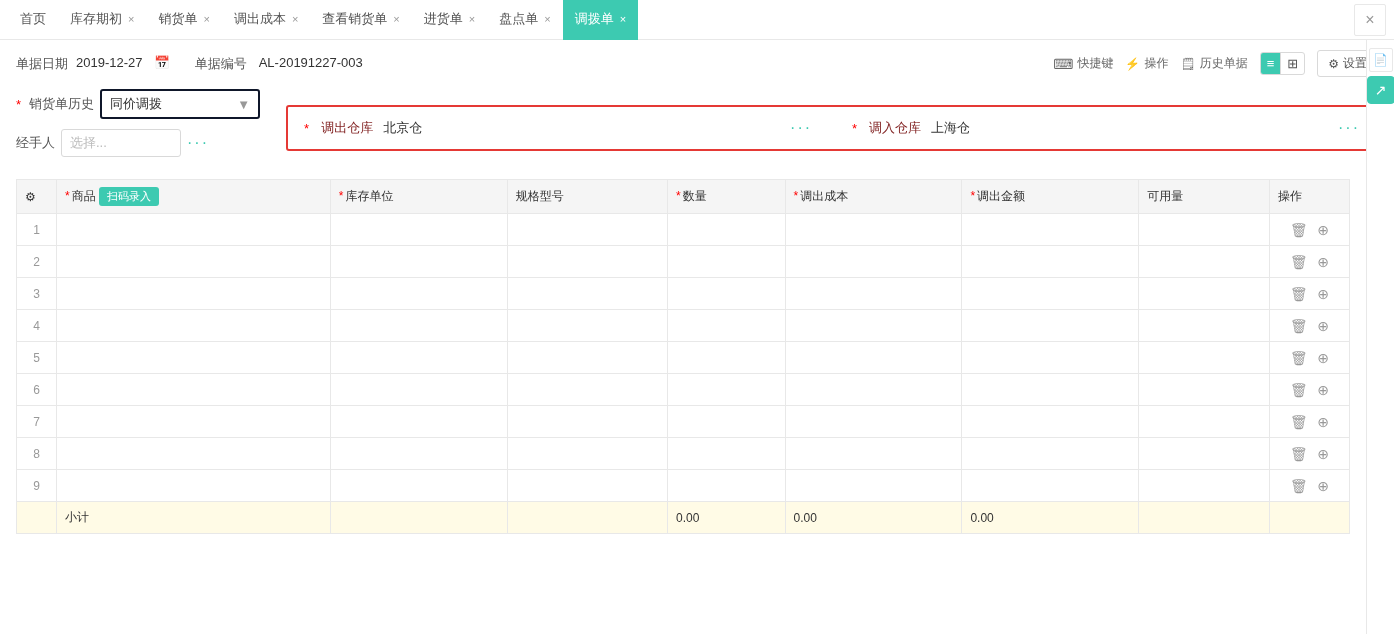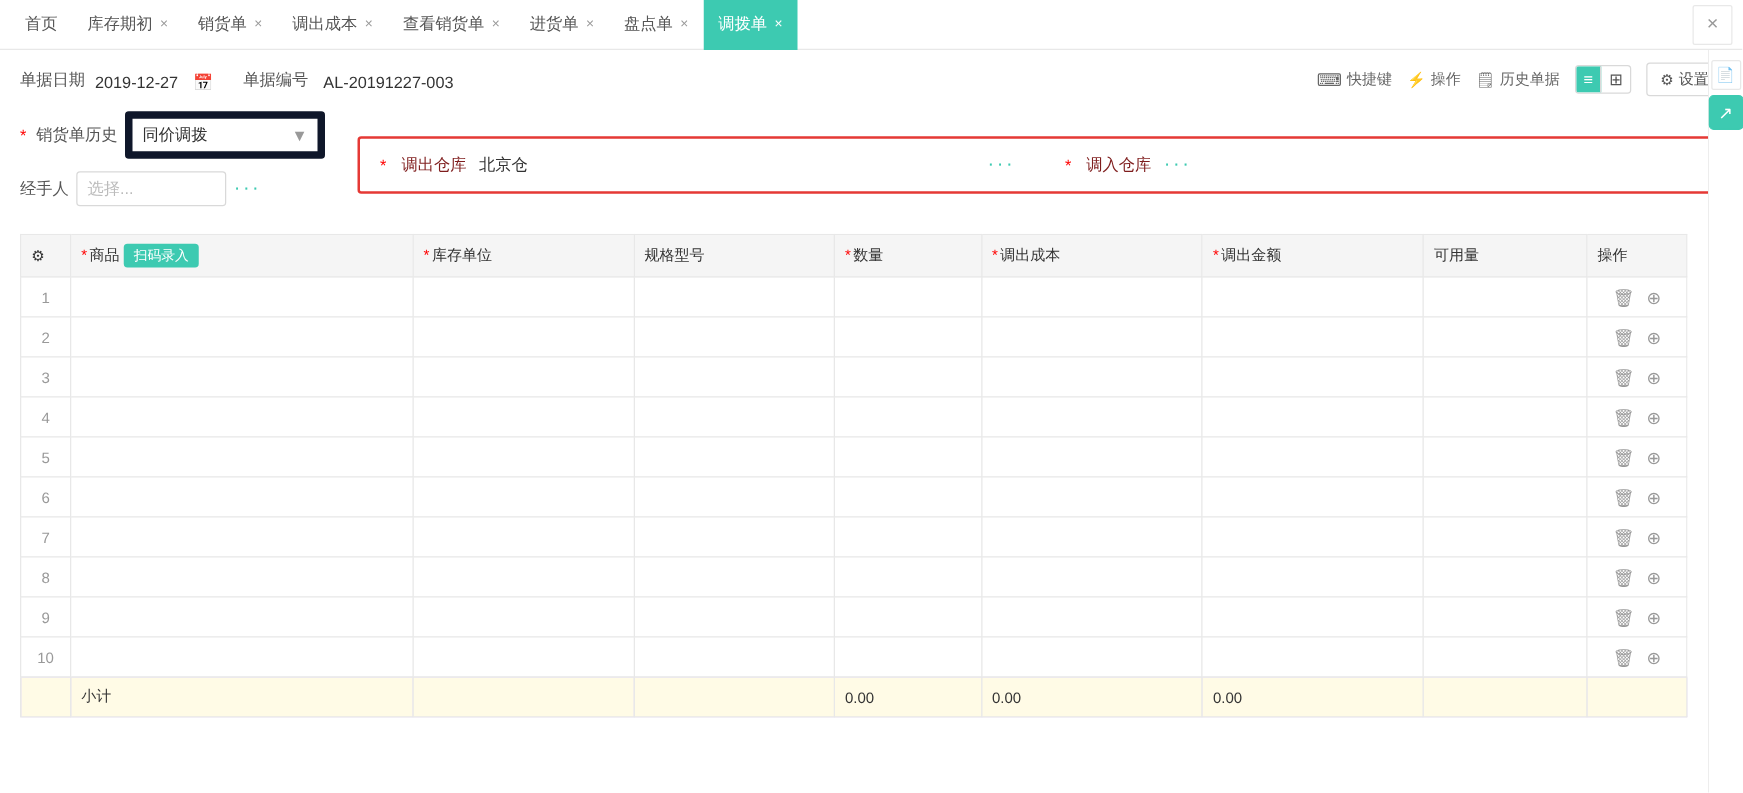--- a/index.html
+++ b/index.html
@@ -51,21 +51,21 @@
       border-radius: 2px;
     }
 
     
     .main-content {
       padding: 10px 16px;
       background: #fff;
     }
     .form-field {
       display: flex;
-      align-items: flex-end;
+      align-items: flex-start;
       gap: 8px;
     }
     .form-field label { color: #555; white-space: nowrap; }
     .header-actions {
       margin-left: auto;
       display: flex;
       align-items: center;
       gap: 12px;
     }
     .header-action-item {
@@ -115,21 +115,21 @@
       display: flex;
       align-items: center;
       gap: 6px;
     }
     .required-star { color: #f00; margin-right: 2px; }
     .field-label { color: #555; }
     .field-select {
       display: flex;
       align-items: center;
       gap: 6px;
-      border: 6px solid #0f172a;
+      border: 2px solid #0f172a;
       border-radius: 3px;
       padding: 4px 8px;
       min-width: 160px;
       cursor: pointer;
       background: #fff;
     }
     .field-select .arrow { color: #999; margin-left: auto; }
     .field-input {
       border: 1px solid #d9d9d9;
       border-radius: 3px;
@@ -368,20 +368,21 @@
     <div class="warehouse-section">
       <div class="warehouse-field">
         <span class="required-star">*</span>
         <span class="wh-label">调出仓库</span>
         <span class="wh-value">北京仓</span>
         <span class="more-dots">···</span>
       </div>
       <div class="warehouse-field">
         <span class="required-star">*</span>
         <span class="wh-label">调入仓库</span>
+        <span class="wh-value">上海仓</span>
         <span class="more-dots">···</span>
       </div>
     </div>
   </div>
 
   <div class="table-wrapper">
     <table class="data-table">
       <thead>
         <tr>
           <th class="th-gear">⚙</th>
@@ -519,35 +520,21 @@
         <td></td>
         <td></td>
         <td></td>
         <td></td>
         <td></td>
         <td class="action-cell">
           <span title="删除">🗑</span>
           <span title="复制">⊕</span>
         </td>
       </tr>
-          <tr>
-        <td class="row-num">10</td>
-        <td></td>
-        <td></td>
-        <td></td>
-        <td></td>
-        <td></td>
-        <td></td>
-        <td></td>
-        <td class="action-cell">
-          <span title="删除">🗑</span>
-          <span title="复制">⊕</span>
-        </td>
-      </tr>
-          <tr style="background: #c4b5fd;">
+          <tr style="background: #701a75;">
     <td class="row-num" colspan="1" style="background:#fffbe6;"></td>
     <td colspan="1" style="background:#fffbe6;">小计</td>
     <td style="background:#fffbe6;"></td>
     <td style="background:#fffbe6;"></td>
     <td style="background:#fffbe6;">0.00</td>
     <td style="background:#fffbe6;">0.00</td>
     <td style="background:#fffbe6;">0.00</td>
     <td style="background:#fffbe6;"></td>
     <td style="background:#fffbe6;"></td>
   </tr>

